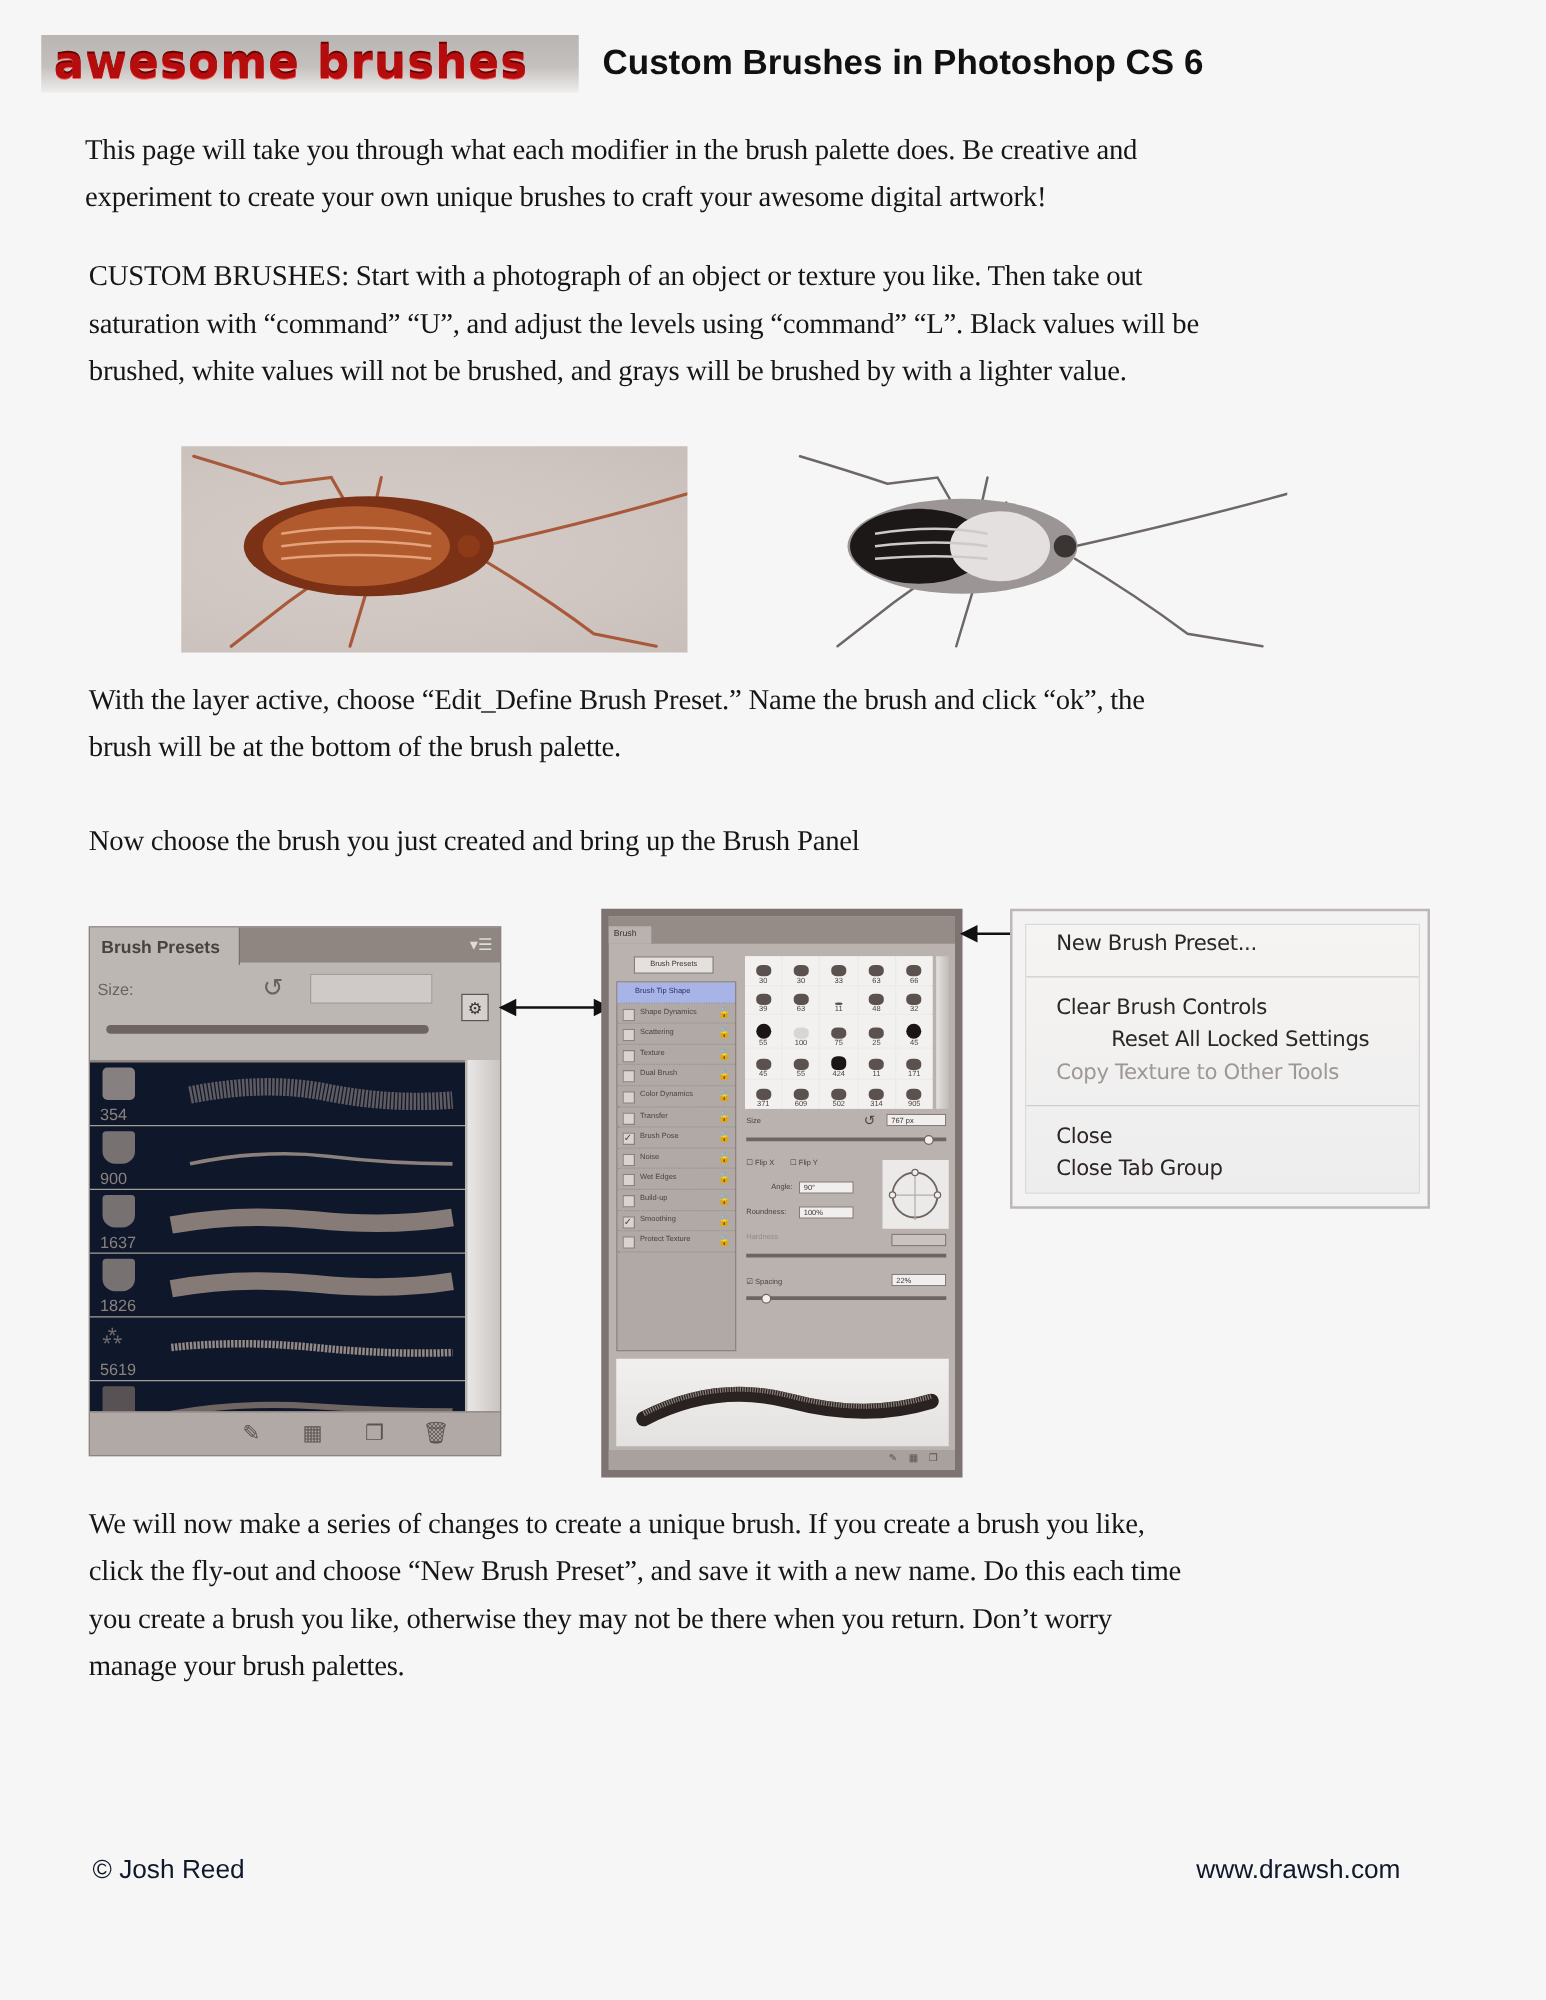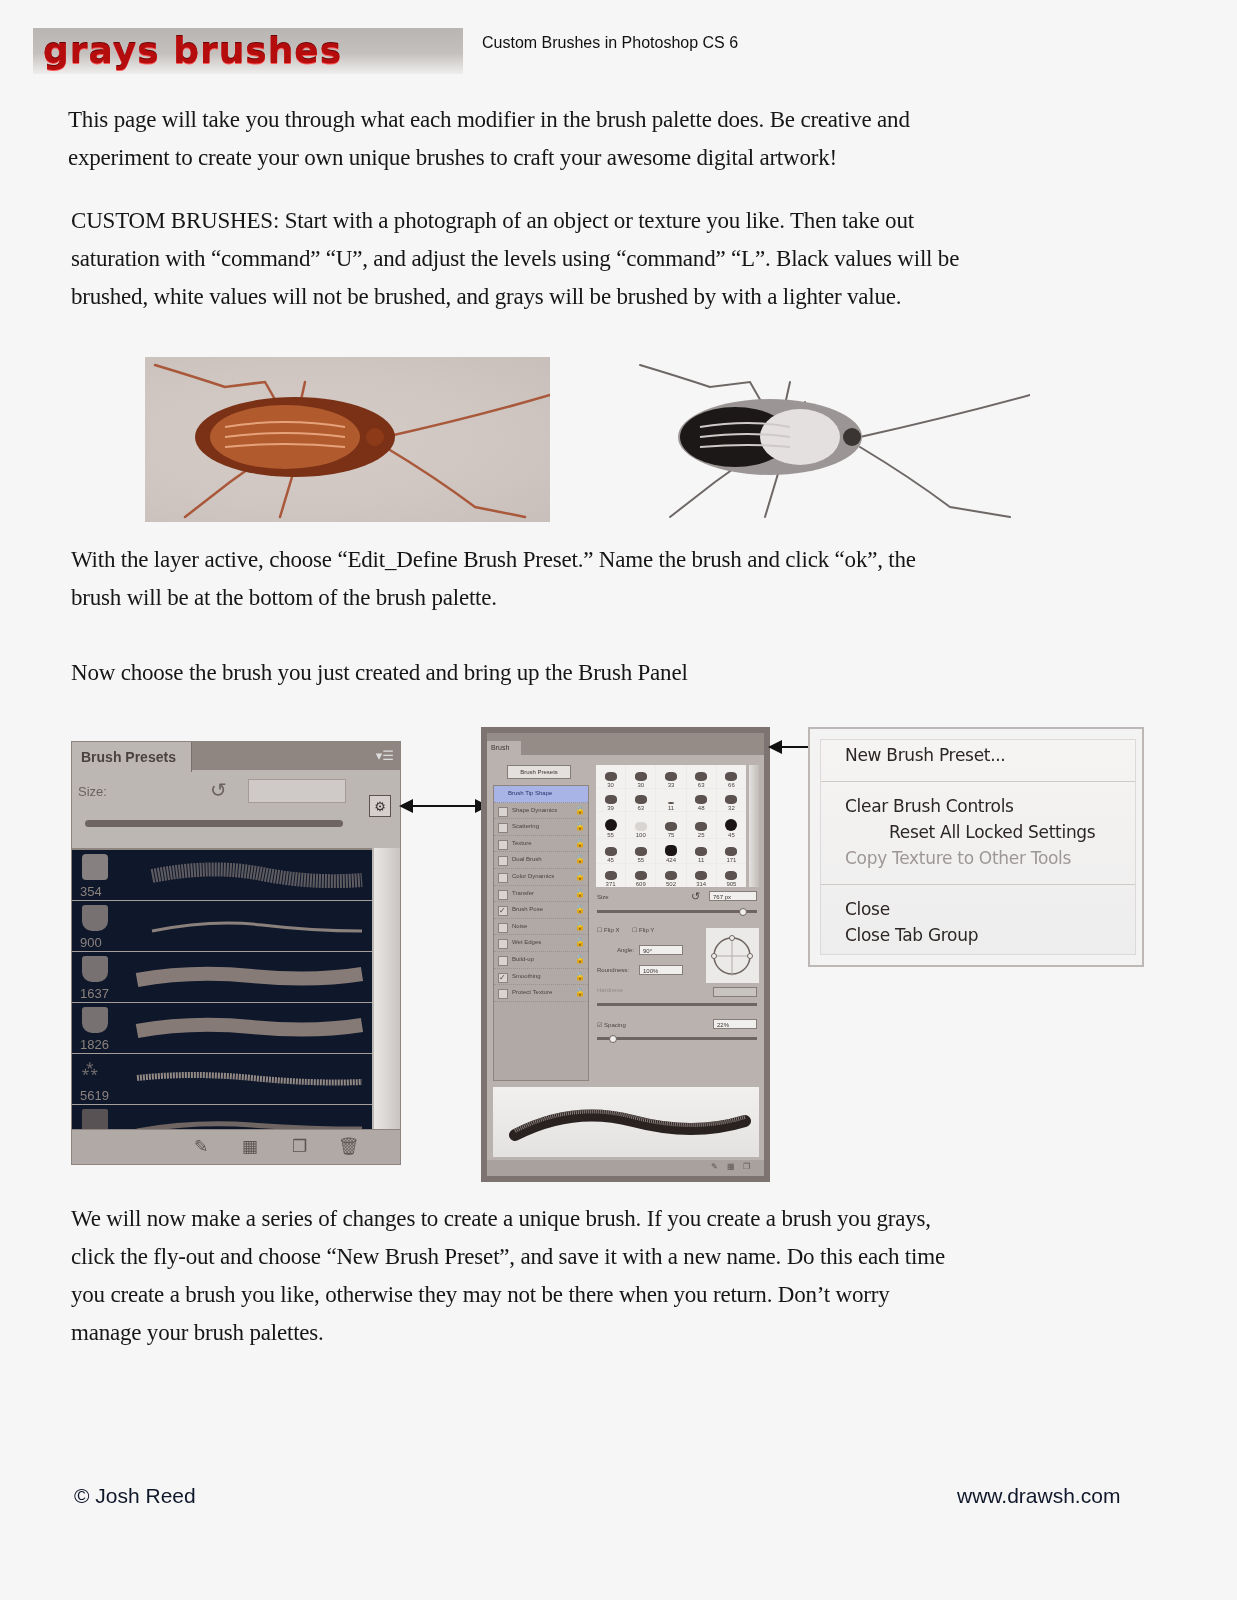--- a/index.html
+++ b/index.html
@@ -11,21 +11,21 @@
   .logo {
     left: 33px; top: 28px; width: 430px; height: 46px;
     background: linear-gradient(180deg, #b9b5b2 0%, #c4c0bd 55%, #efeeed 100%);
     display: flex; align-items: center; padding-left: 10px; box-sizing: border-box;
   }
   .logo span {
     font-family: "DejaVu Sans", sans-serif; font-weight: bold; font-size: 36px; letter-spacing: 1px;
     color: #b50d0d; text-shadow: 0 1px 0 #ff5a5a, 0 -1px 0 #6b0000; line-height: 1;
   }
   .title {
-    left: 482px; top: 34px; font-family: "Liberation Sans", sans-serif; font-weight: normal; font-size: 16px; color: #111;
+    left: 482px; top: 34px; font-family: "Liberation Sans", sans-serif; font-weight: bold; font-size: 28px; color: #111;
   }
   .para {
     font-family: Liberation Serif, serif;
     font-size: 23px; line-height: 38px; color: #161616; letter-spacing: -0.2px;
   }
   .p1 { left: 68px; top: 101px; width: 1100px; }
   .p2 { left: 71px; top: 202px; width: 1100px; }
   .p3 { left: 71px; top: 541px; width: 1100px; }
   .p4 { left: 71px; top: 654px; width: 1100px; }
   .p5 { left: 71px; top: 1200px; width: 1110px; }
@@ -107,21 +107,21 @@
   .ctx-sep { position: absolute; left: 0; width: 314px; height: 1px; background: #cfcbc9; }
 
   .footer { font-family: "Liberation Sans Narrow", "Liberation Sans", sans-serif; font-size: 21px; color: #0f172a; }
   .f-left { left: 74px; top: 1484px; }
   .f-right { left: 957px; top: 1484px; }
 </style>
 </head>
 <body>
 
 <div class="abs logo">
-  <span>grays brushes</span>
+  <span>awesome brushes</span>
 </div>
 <div class="abs title">Custom Brushes in Photoshop CS 6</div>
 
 <div class="abs para p1">
   <span class="line">This page will take you through what each modifier in the brush palette does.  Be creative and</span>
   <span class="line">experiment to create your own unique brushes to craft your awesome digital artwork!</span>
 </div>
 
 <div class="abs para p2">
   <span class="line">CUSTOM BRUSHES:   Start with a photograph of an object or texture you like.  Then take out</span>
@@ -428,20 +428,20 @@
     <div class="ctx-item" style="top:56px;">Clear Brush Controls</div>
     <div class="ctx-item" style="top:82px;margin-left:44px;">Reset All Locked Settings</div>
     <div class="ctx-item disabled" style="top:108px;">Copy Texture to Other Tools</div>
     <div class="ctx-sep" style="top:144px;"></div>
     <div class="ctx-item" style="top:159px;">Close</div>
     <div class="ctx-item" style="top:185px;">Close Tab Group</div>
   </div>
 </div>
 
 <div class="abs para p5">
-  <span class="line">We will now make a series of changes to create a unique brush.  If you create a brush you grays,</span>
+  <span class="line">We will now make a series of changes to create a unique brush.  If you create a brush you like,</span>
   <span class="line">click the fly-out and choose “New Brush Preset”, and save it with a new name.  Do this each time</span>
   <span class="line">you create a brush you like, otherwise they may not be there when you return.  Don’t worry</span>
   <span class="line">manage your brush palettes.</span>
 </div>
 
 <div class="abs footer f-left">© Josh Reed</div>
 <div class="abs footer f-right">www.drawsh.com</div>
 
 </body></html>

